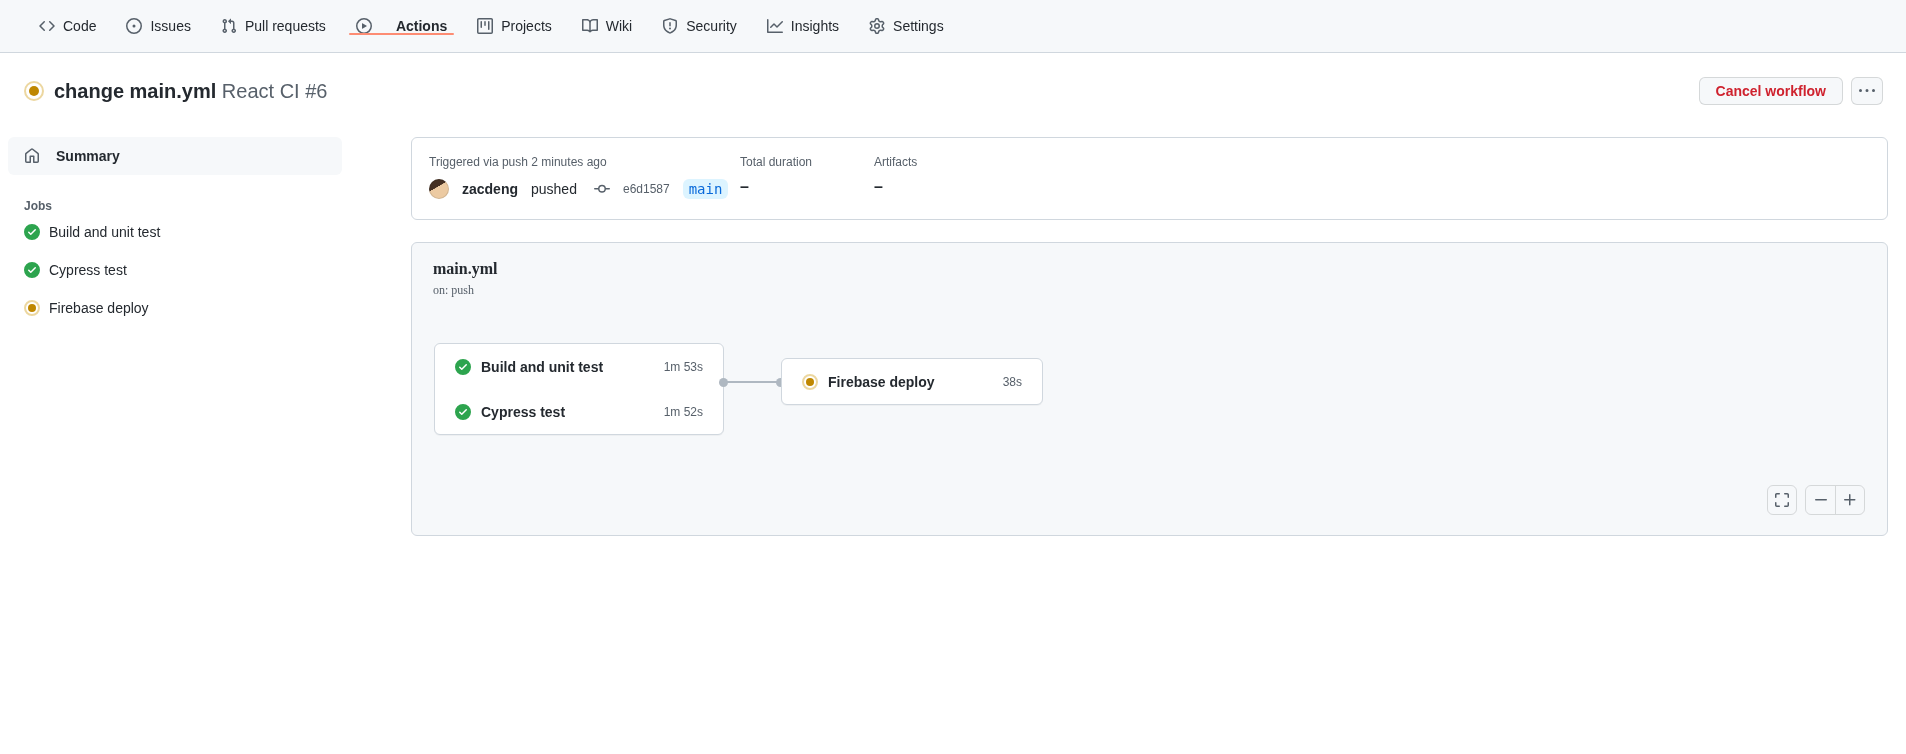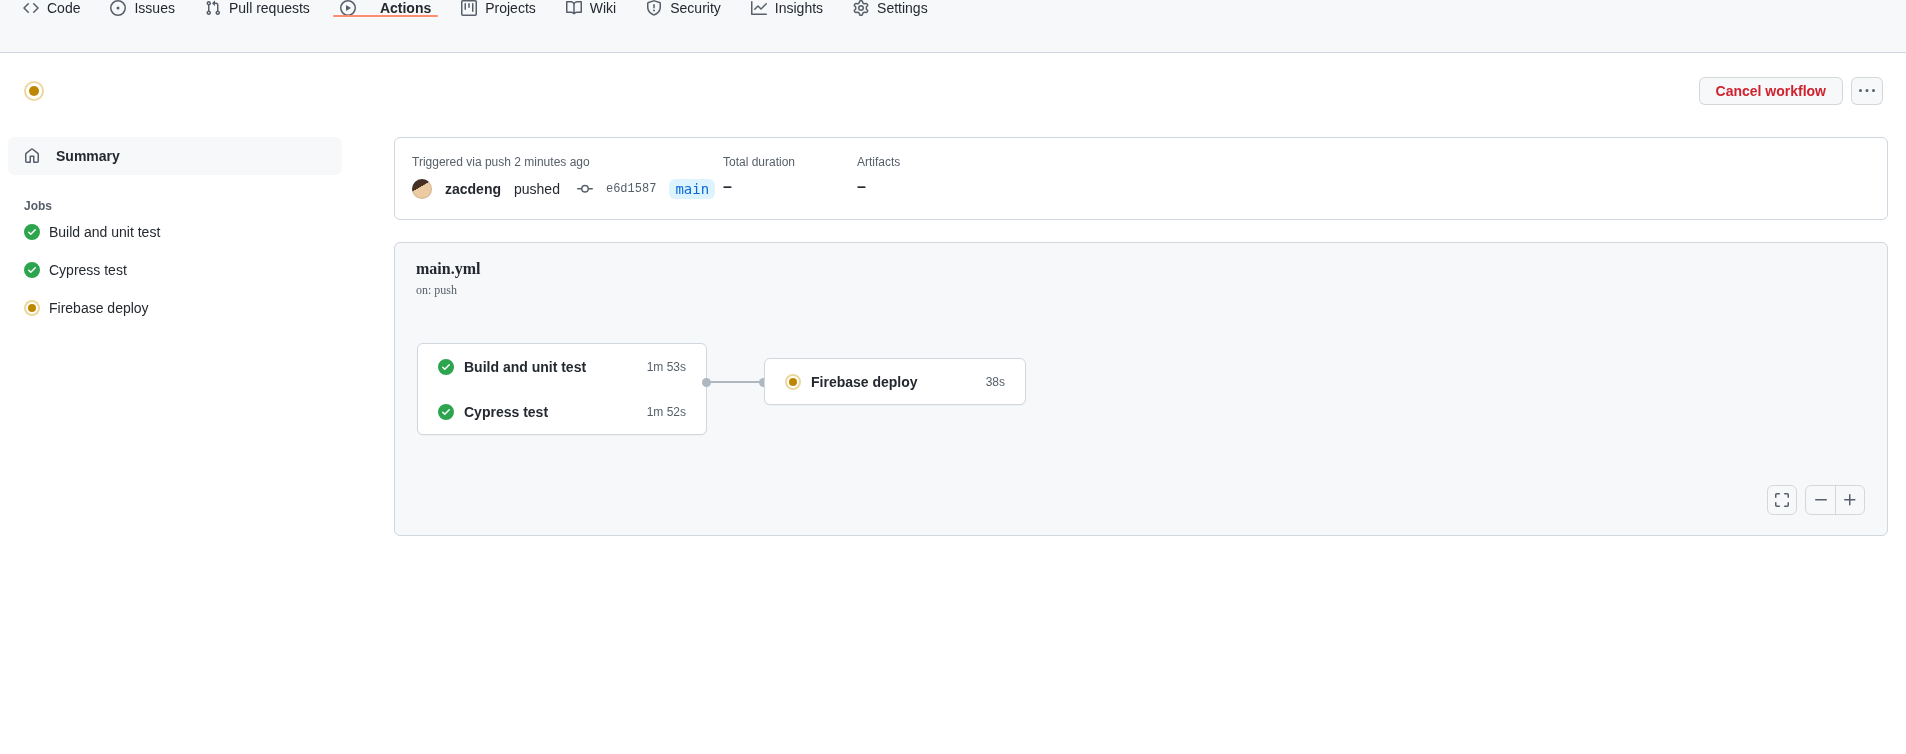--- a/index.html
+++ b/index.html
@@ -1,21 +1,21 @@
 <!DOCTYPE html>
 <html><head>
 <meta charset="utf-8">
 <style>
   * { margin:0; padding:0; box-sizing:border-box; }
   html,body { width:1906px; height:754px; background:#ffffff; overflow:hidden;
     font-family:"Liberation Sans", sans-serif; color:#24292f; }
 
   
   .topnav { height:53px; background:#f6f8fa; border-bottom:1px solid #d0d7de;
-    display:flex; align-items:flex-start; padding-left:8px; }
+    display:flex; align-items:center; padding-left:24px; }
   .nav-item { display:flex; align-items:center; gap:8px; padding:0 15px;
     font-size:14px; color:#24292f; position:relative; cursor:pointer; }
   .nav-item svg { fill:#57606a; flex-shrink:0; }
   .nav-item.active { font-weight:700;gap:24px; }
   .nav-item.active::after { content:''; position:absolute; left:8px; right:8px;
     bottom:-1px; height:2px; border-radius:3px; background:#fd8c73; }
 
   
   .run-header { display:flex; align-items:center; padding:22px 23px 0 24px; height:54px; }
   .dot-progress { border-radius:50%; position:relative; flex-shrink:0;
@@ -38,33 +38,33 @@
   .sidebar { width:334px; flex-shrink:0; }
   .summary-item { display:flex; align-items:center; gap:16px; height:38px;
     padding:0 16px; background:#f6f8fa; border-radius:6px; font-size:14px;
     font-weight:700; cursor:pointer; }
   .summary-item svg { fill:#57606a; }
   .jobs-heading { margin-top:24px; padding:0 16px; font-size:12px; font-weight:700; color:#57606a; }
   .job-item { display:flex; align-items:center; gap:9px; padding:11px 16px;
     font-size:14px; cursor:pointer; }
   .icon-16 { width:16px; height:16px; flex-shrink:0; }
 
-  .main { flex:1; margin-left:12px;padding-left:40px; }
+  .main { flex:1; margin-left:29px;padding-left:40px; }
 
   
   .info-panel { border:1px solid #d0d7de; border-radius:6px; background:#fff;
     padding:17px 16px 20px 17px; display:flex; }
   .info-col1 { width:311px; }
   .info-label { font-size:12px; color:#57606a; }
   .commit-row { display:flex; align-items:center; gap:13px; margin-top:10px; font-size:14px; }
   .avatar { width:20px; height:20px; border-radius:50%; flex-shrink:0;
     background:linear-gradient(150deg,#453023 40%,#eccaa2 41%); box-shadow:inset 0 0 0 1px rgba(27,31,36,.12); }
   .actor { font-weight:700; }
   .commit-icon-wrap { margin-left:4px; display:flex; align-items:center; }
-  .commit-sha { font-family:Liberation Mono, monospace; font-size:12px; color:#57606a; }
+  .commit-sha { font-family:Liberation Sans, sans-serif; font-size:12px; color:#57606a; }
   .branch-badge { font-family:"DejaVu Sans Mono", monospace; font-size:14px;
     color:#0969da; background:#ddf4ff; padding:2px 6px; border-radius:6px; cursor:pointer; }
   .info-col-status { width:142px; }
   .info-col-duration { width:134px; }
   .info-value { margin-top:9px; font-size:16px; font-weight:700; }
 
   
   .graph-panel { margin-top:22px; height:294px; background:#f6f8fa;
     border:1px solid #d0d7de; border-radius:6px; position:relative; }
   .graph-header { position:absolute; top:17px; left:21px;font-family:Liberation Serif, serif; }
@@ -150,20 +150,21 @@
   <div class="nav-item">
     <svg class="icon-16" viewBox="0 0 16 16" width="16" height="16">
         <path d="M8 0a8.2 8.2 0 0 1 .701.031C9.444.095 9.99.645 10.16 1.29l.288 1.107c.018.066.079.158.212.224.231.114.454.243.668.386.123.082.233.09.299.071l1.103-.303c.644-.176 1.392.021 1.82.63.27.385.506.792.704 1.218.315.675.111 1.422-.364 1.891l-.814.806c-.049.048-.098.147-.088.294.016.257.016.515 0 .772-.01.147.038.246.088.294l.814.806c.475.469.679 1.216.364 1.891a7.977 7.977 0 0 1-.704 1.217c-.428.61-1.176.807-1.82.63l-1.102-.302c-.067-.019-.177-.011-.3.071a5.909 5.909 0 0 1-.668.386c-.133.066-.194.158-.211.224l-.29 1.106c-.168.646-.715 1.196-1.458 1.26a8.006 8.006 0 0 1-1.402 0c-.743-.064-1.289-.614-1.458-1.26l-.289-1.106c-.018-.066-.079-.158-.212-.224a5.738 5.738 0 0 1-.668-.386c-.123-.082-.233-.09-.299-.071l-1.103.303c-.644.176-1.392-.021-1.82-.63a8.12 8.12 0 0 1-.704-1.218c-.315-.675-.111-1.422.363-1.891l.815-.806c.05-.048.098-.147.088-.294a6.214 6.214 0 0 1 0-.772c.01-.147-.038-.246-.088-.294l-.815-.806C.635 6.045.431 5.298.746 4.623a7.92 7.92 0 0 1 .704-1.217c.428-.61 1.176-.807 1.82-.63l1.102.302c.067.019.177.011.3-.071.214-.143.437-.272.668-.386.133-.066.194-.158.211-.224l.29-1.106C6.009.645 6.556.095 7.299.03 7.53.01 7.764 0 8 0Zm-.571 1.525c-.036.003-.108.036-.137.146l-.289 1.105c-.147.561-.549.967-.998 1.189-.173.086-.34.183-.5.29-.417.278-.97.423-1.529.27l-1.103-.303c-.109-.03-.175.016-.195.045-.22.312-.412.644-.573.99-.014.031-.021.11.059.19l.815.806c.411.406.562.957.53 1.456a4.709 4.709 0 0 0 0 .582c.032.499-.119 1.05-.53 1.456l-.815.806c-.081.08-.073.159-.059.19.162.346.353.677.573.989.02.03.085.076.195.046l1.102-.303c.56-.153 1.113-.008 1.53.27.161.107.328.204.501.29.447.222.85.629.997 1.189l.289 1.105c.029.109.101.143.137.146a6.6 6.6 0 0 0 1.142 0c.036-.003.108-.036.137-.146l.289-1.105c.147-.561.549-.967.998-1.189.173-.086.34-.183.5-.29.417-.278.97-.423 1.529-.27l1.103.303c.109.029.175-.016.195-.045.22-.313.411-.644.573-.99.014-.031.021-.11-.059-.19l-.815-.806c-.411-.406-.562-.957-.53-1.456a4.709 4.709 0 0 0 0-.582c-.032-.499.119-1.05.53-1.456l.815-.806c.081-.08.073-.159.059-.19a6.464 6.464 0 0 0-.573-.989c-.02-.03-.085-.076-.195-.046l-1.102.303c-.56.153-1.113.008-1.53-.27a4.44 4.44 0 0 0-.501-.29c-.447-.222-.85-.629-.997-1.189l-.289-1.105c-.029-.11-.101-.143-.137-.146a6.6 6.6 0 0 0-1.142 0ZM11 8a3 3 0 1 1-6 0 3 3 0 0 1 6 0ZM9.5 8a1.5 1.5 0 1 0-3.001.001A1.5 1.5 0 0 0 9.5 8Z"></path>
       </svg>
     <span>Settings</span>
   </div>
 </nav>
 
 <header class="run-header">
   <span class="dot-progress dot-lg"></span>
+  <h1 class="run-title"><span>change main.yml</span> <span class="sub">React CI #6</span></h1>
   <div class="header-actions">
     <button class="btn btn-cancel">Cancel workflow</button>
     <button class="btn btn-kebab">
       <svg width="16" height="16" viewBox="0 0 16 16">
           <path fill="#57606a" d="M8 9a1.5 1.5 0 1 0 0-3 1.5 1.5 0 0 0 0 3ZM1.5 9a1.5 1.5 0 1 0 0-3 1.5 1.5 0 0 0 0 3Zm13 0a1.5 1.5 0 1 0 0-3 1.5 1.5 0 0 0 0 3Z"></path>
         </svg>
     </button>
   </div>
 </header>
 

